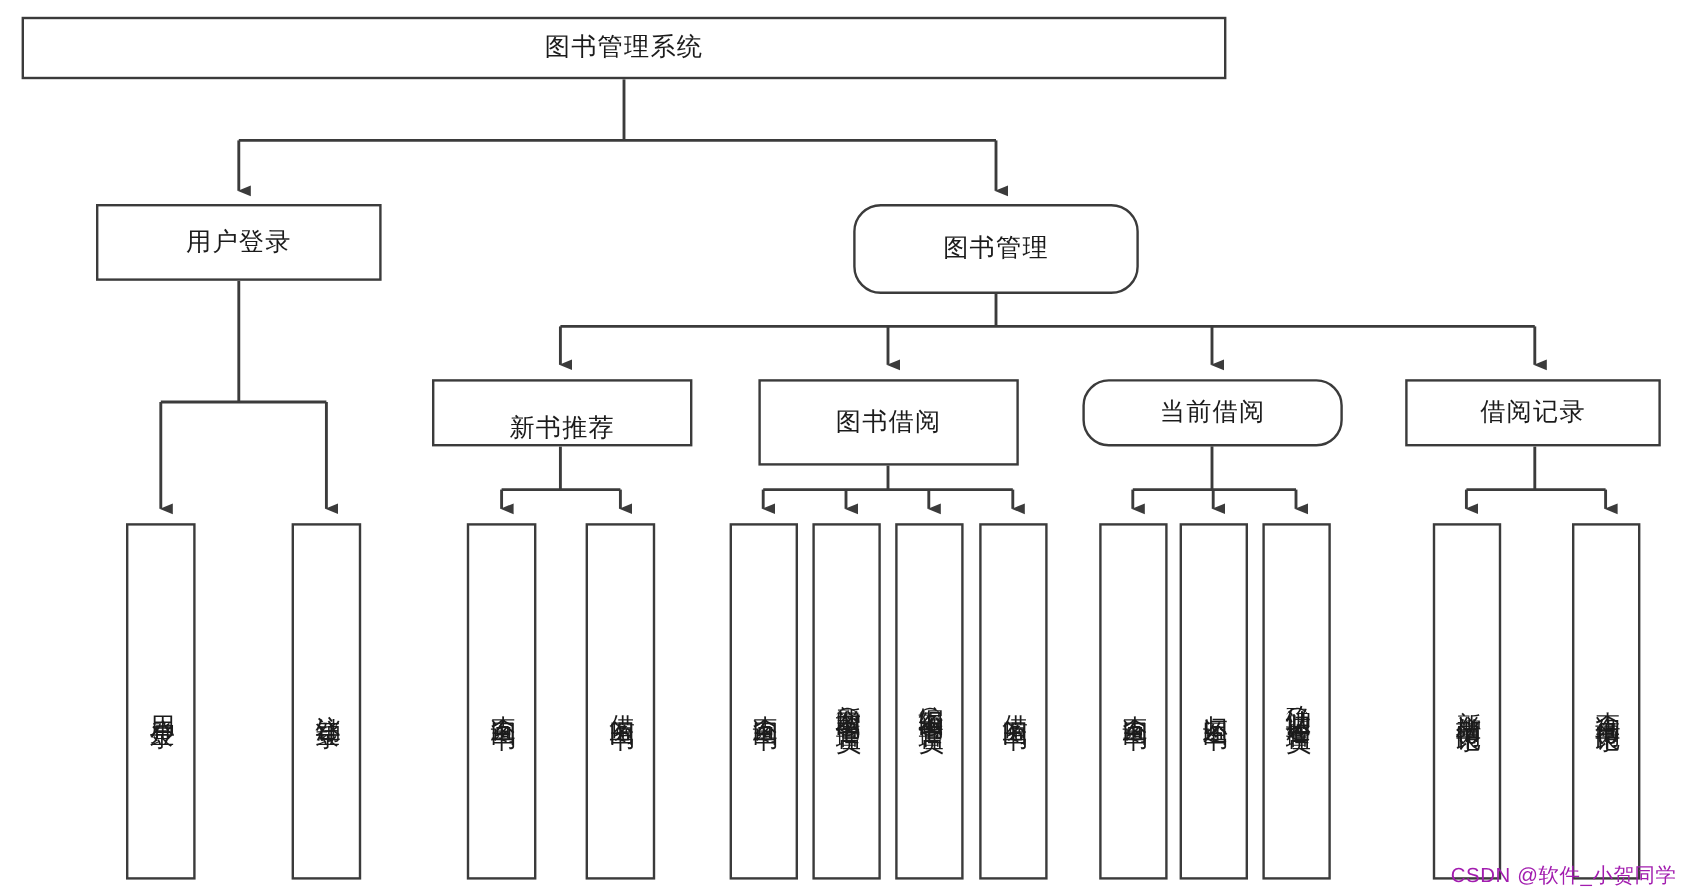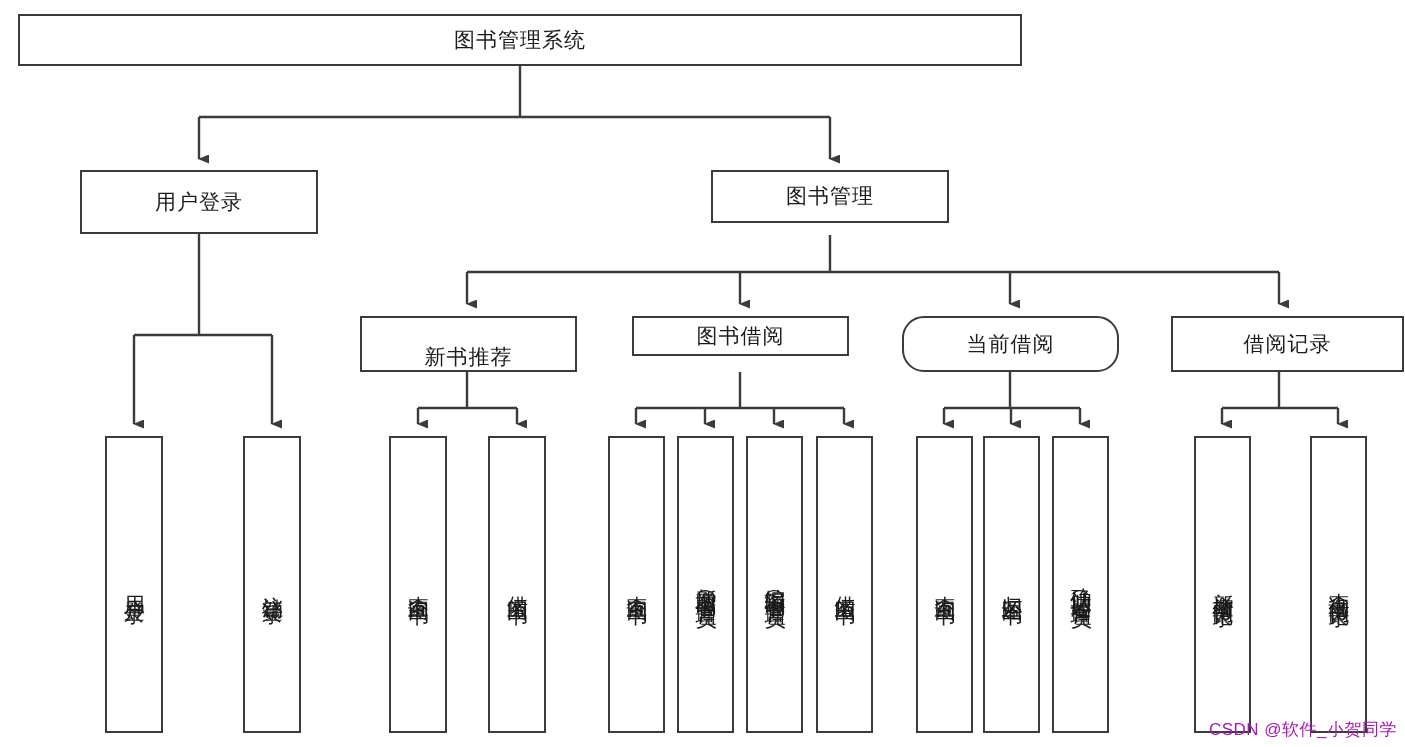--- a/index.html
+++ b/index.html
@@ -125,34 +125,34 @@
     </g>
   </svg>
 
   <div class="node horiz root" style="left:18px; top:14px; width:1004px; height:52px;">
     <span class="lbl">图书管理系统</span>
   </div>
 
   <div class="node horiz" style="left:80px; top:170px; width:238px; height:64px;">
     <span class="lbl">用户登录</span>
   </div>
-  <div class="node horiz" style="left:711px; top:170px; width:238px; height:53px;">
+  <div class="node horiz" style="left:711px; top:170px; width:238px; height:75px;border-radius:23px;">
     <span class="lbl">图书管理</span>
   </div>
 
   <div class="node horiz" style="left:360px; top:316px; width:217px; height:56px;align-items:flex-end;">
     <span class="lbl">新书推荐</span>
   </div>
-  <div class="node horiz" style="left:632px; top:316px; width:217px; height:40px;">
+  <div class="node horiz" style="left:632px; top:316px; width:217px; height:72px;">
     <span class="lbl">图书借阅</span>
   </div>
   <div class="node horiz" style="left:902px; top:316px; width:217px; height:56px;border-radius:22px;">
     <span class="lbl">当前借阅</span>
   </div>
-  <div class="node horiz" style="left:1171px; top:316px; width:233px; height:56px;">
+  <div class="node horiz" style="left:1171px; top:316px; width:213px; height:56px;">
     <span class="lbl">借阅记录</span>
   </div>
 
   <div class="node vert" style="left:105px; top:436px; width:58px; height:297px;">
     <span class="lbl">用户登录</span>
   </div>
   <div class="node vert" style="left:243px; top:436px; width:58px; height:297px;">
     <span class="lbl">注销登录</span>
   </div>
 

